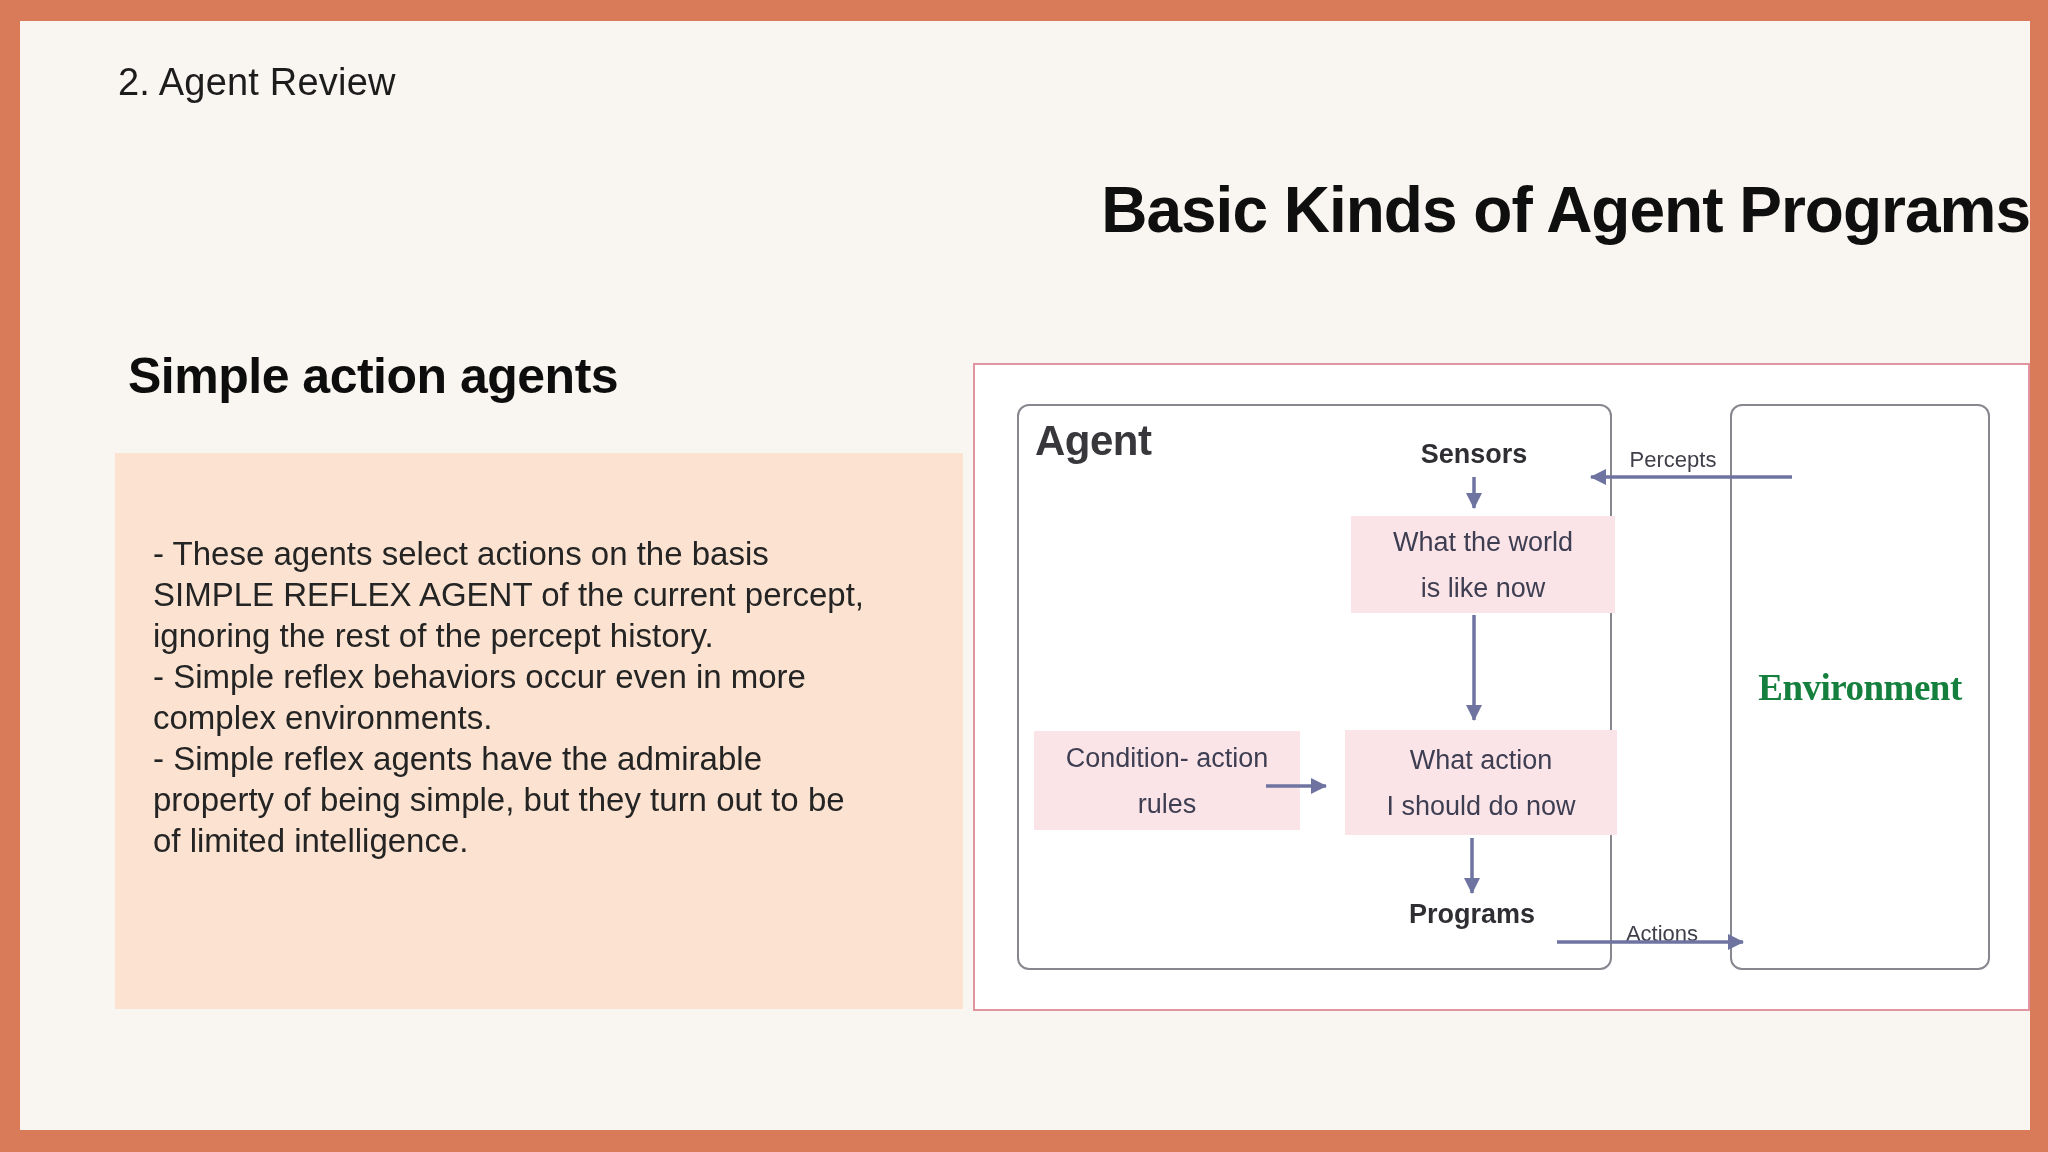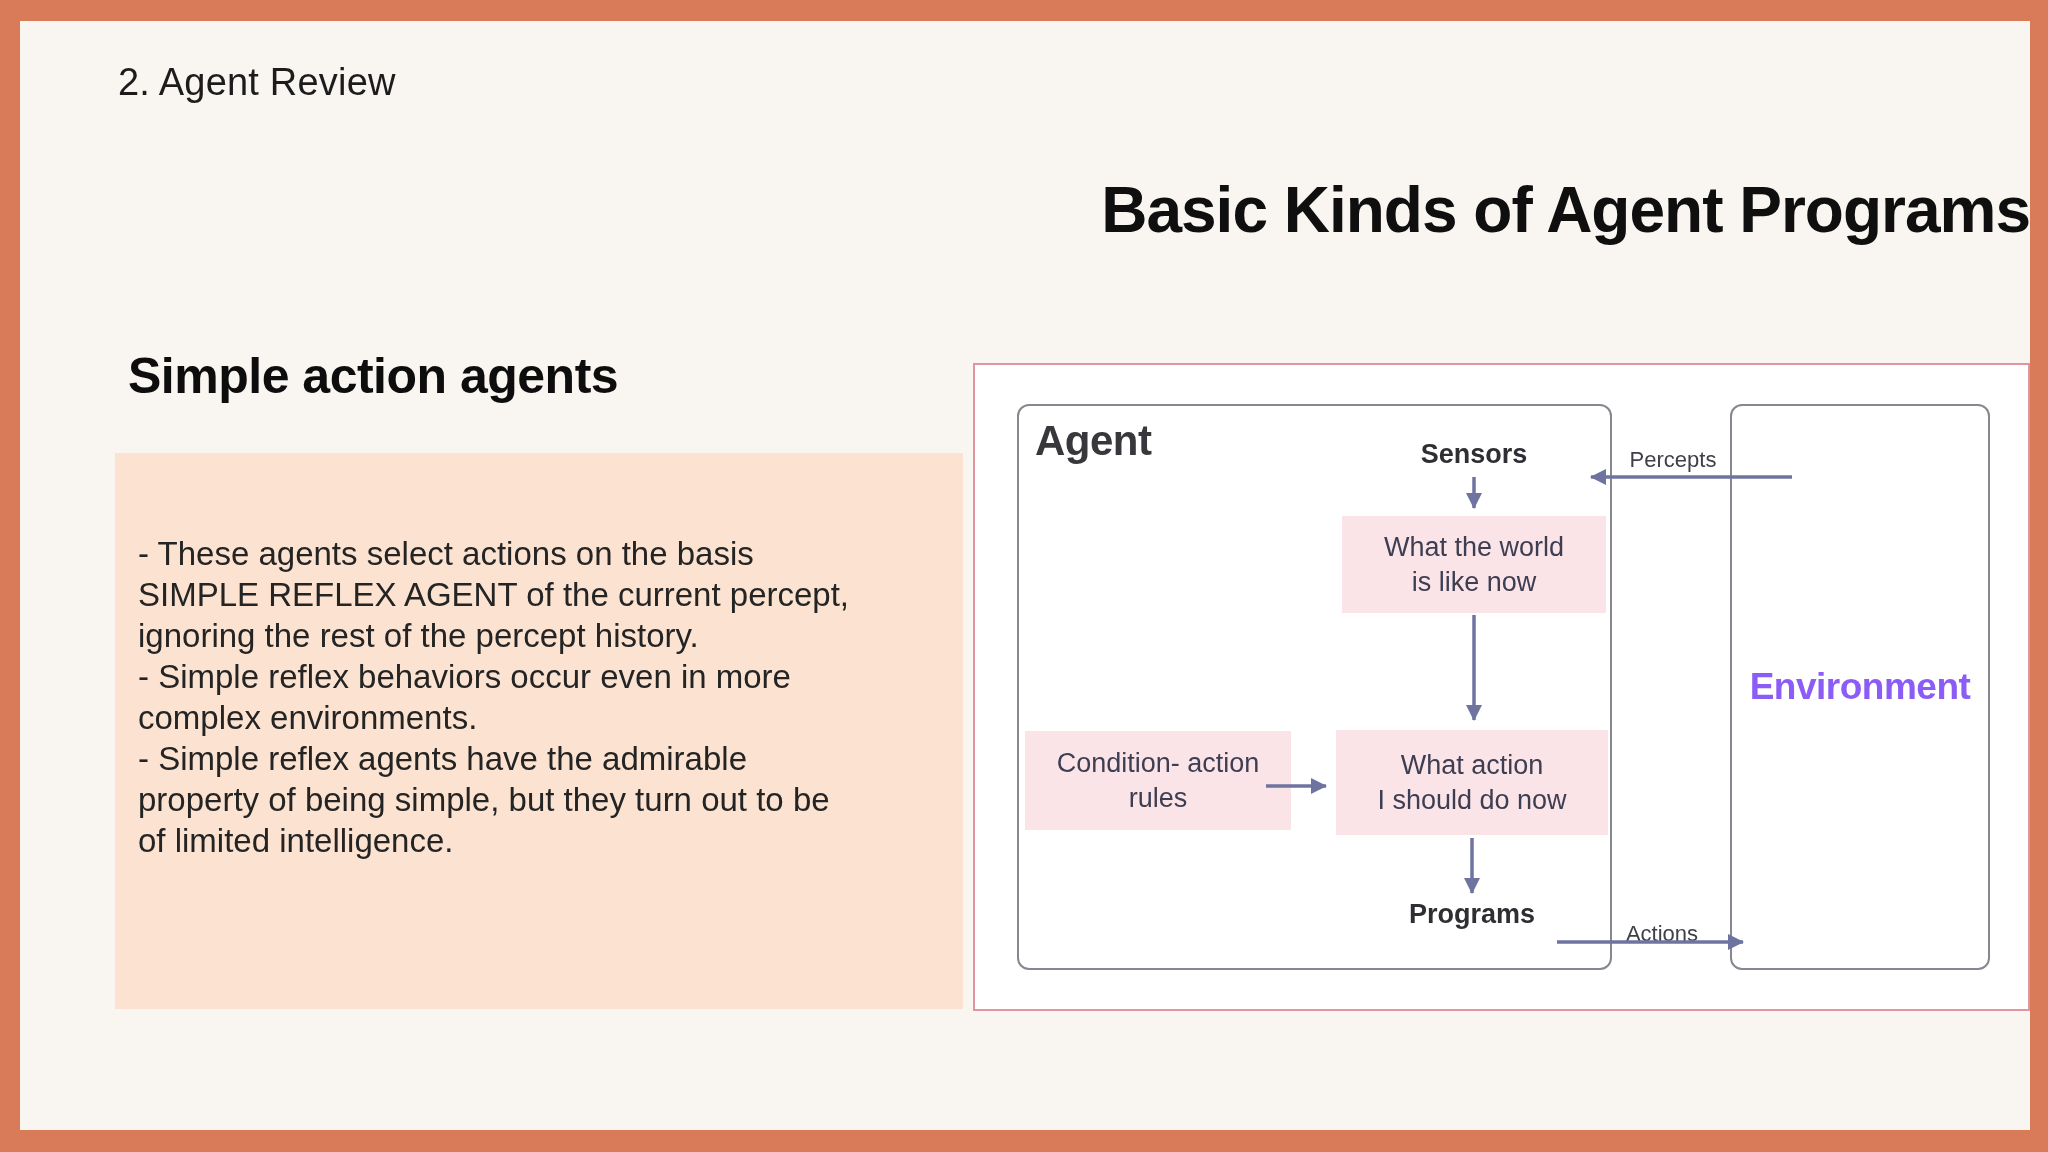--- a/index.html
+++ b/index.html
@@ -38,21 +38,21 @@
     color:#0F0F0F;
   }
   .section-heading{
     position:absolute;left:108px;top:326px;
     font-size:50px;font-weight:800;letter-spacing:-0.5px;
     color:#0D0D0D;
   }
   .note-box{
     position:absolute;left:95px;top:432px;width:848px;height:556px;
     background:var(--note-bg);
-    padding:80px 26px 0 23px;
+    padding:80px 26px 0 38px;
   }
   .note-box p{
     margin:0;
     font-size:33px;line-height:41px;font-weight:400;
     color:#242424;
     white-space:pre-line;
   }
   
   .diagram-panel{
     position:absolute;left:953px;top:342px;width:1057px;height:648px;
@@ -68,35 +68,36 @@
   .agent-box{left:42px;top:39px;width:595px;height:566px;}
   .env-box{
     left:755px;top:39px;width:260px;height:566px;
     display:flex;align-items:center;justify-content:center;
   }
   .agent-title{
     position:absolute;left:60px;top:52px;
     font-size:42px;font-weight:800;color:#38383C;letter-spacing:-0.5px;
   }
   .env-title{
-    font-size:37px;font-weight:800;color:#8b5cf6;letter-spacing:-0.5px;
+    font-size:37px;font-weight:800;color:#15803d;letter-spacing:-0.5px;font-family:Liberation Serif, serif;
   }
   .io-label{
     position:absolute;
     font-size:27px;font-weight:700;color:var(--label-dark);
     width:210px;text-align:center;
   }
   .io-label.sensors{left:394px;top:74px;}
   .io-label.actuators{left:392px;top:534px;}
   .flow-box{
     position:absolute;
     background:var(--pink-box);
     display:flex;align-items:center;justify-content:center;text-align:center;
-    font-size:27px;line-height:35px;color:var(--diagram-text);
+    font-size:27px;line-height:46px;color:var(--diagram-text);
     white-space:pre-line;
+    margin-left:9px;
   }
   .flow-box.world{left:367px;top:151px;width:264px;height:97px;}
   .flow-box.rules{left:50px;top:366px;width:266px;height:99px;}
   .flow-box.action{left:361px;top:365px;width:272px;height:105px;}
   .small-label{
     position:absolute;
     font-size:22px;font-weight:400;color:#3F3F4A;
     width:150px;text-align:center;
   }
   .small-label.percepts{left:623px;top:82px;}

